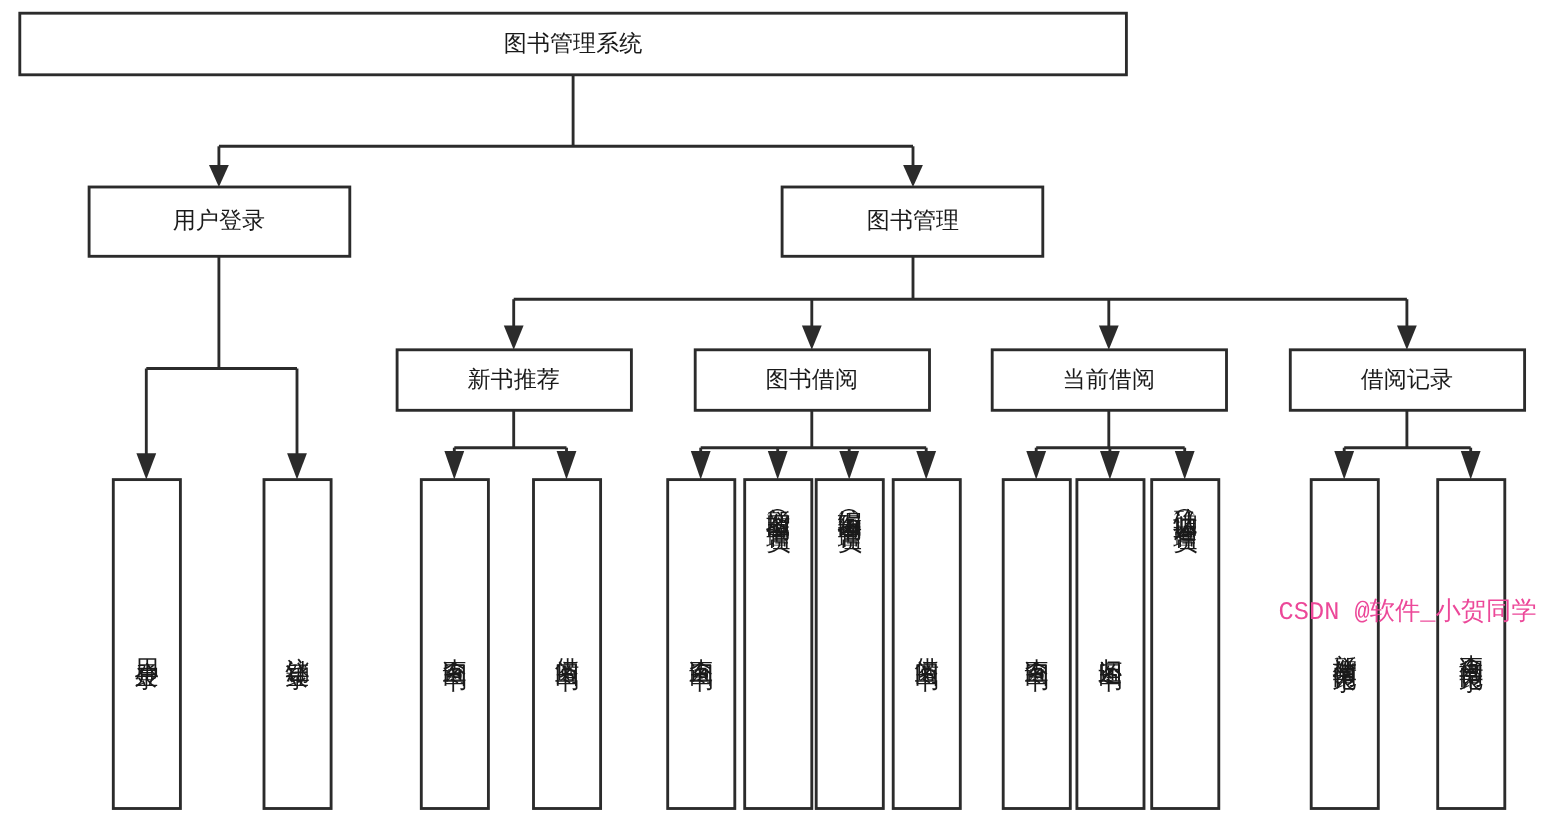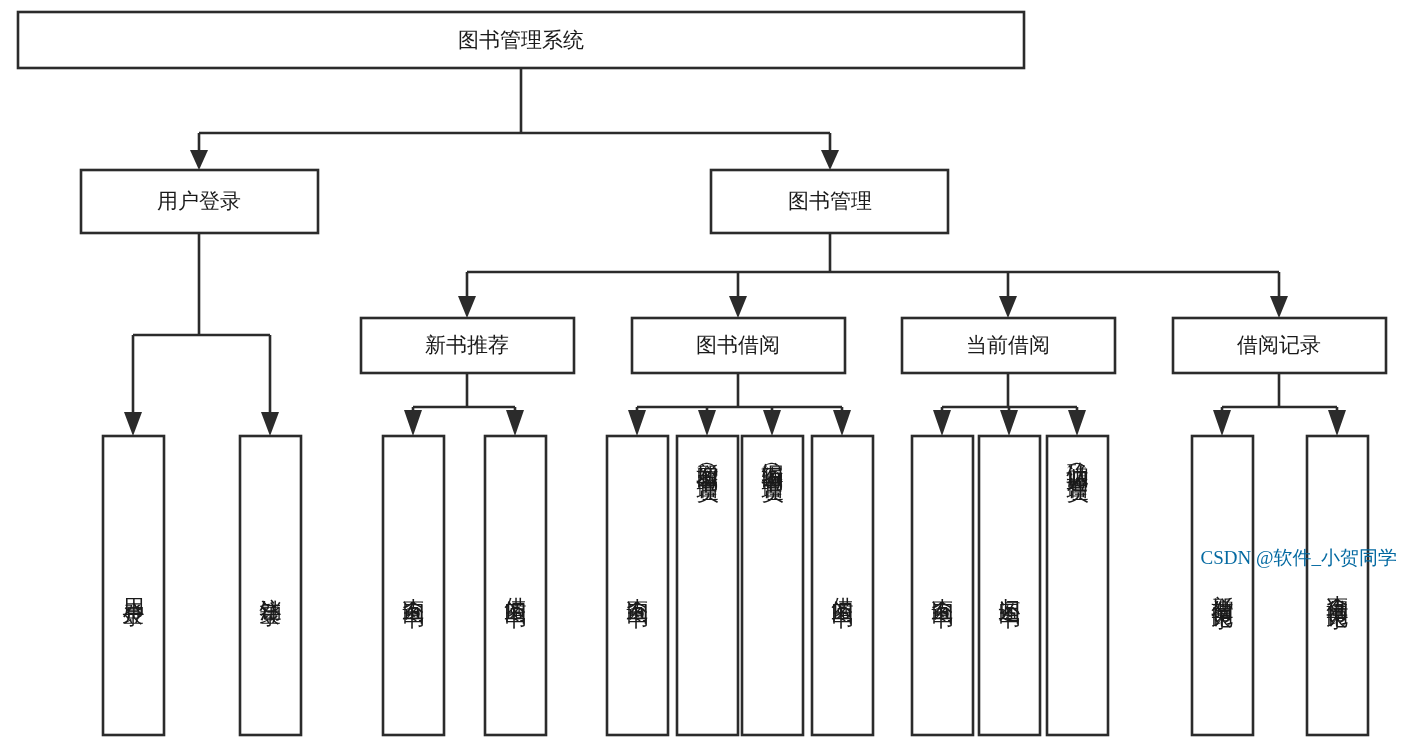--- a/index.html
+++ b/index.html
@@ -69,23 +69,23 @@
     pointer-events: none;
     user-select: none;
   }
   .vlabel.align-top {
     justify-content: flex-start;
   }
   .watermark {
     position: absolute;
     right: 8px;
     bottom: 6px;
-    font-family: Liberation Serif, serif;
-    font-size: 19px;
-    color: #0369a1;
+    font-family: Liberation Mono, monospace;
+    font-size: 23px;
+    color: #ec4899;
     white-space: nowrap;
     user-select: none;
   }
 </style>
 </head>
 <body>
 
 <div id="diagram-root">
 
   <svg id="chart-svg" viewBox="0 0 1405 747">

